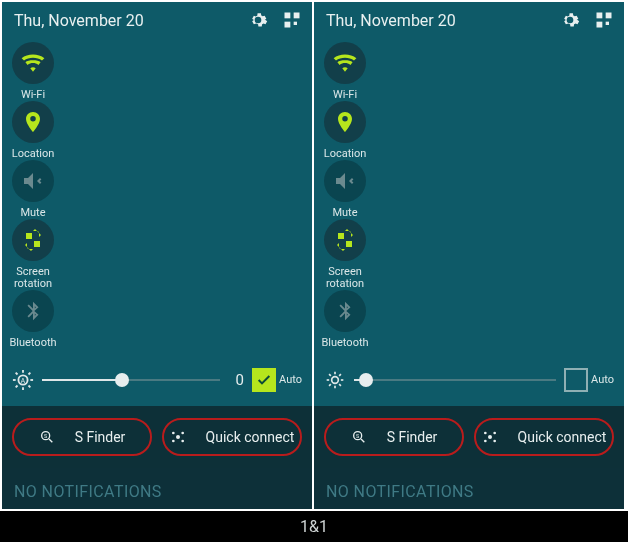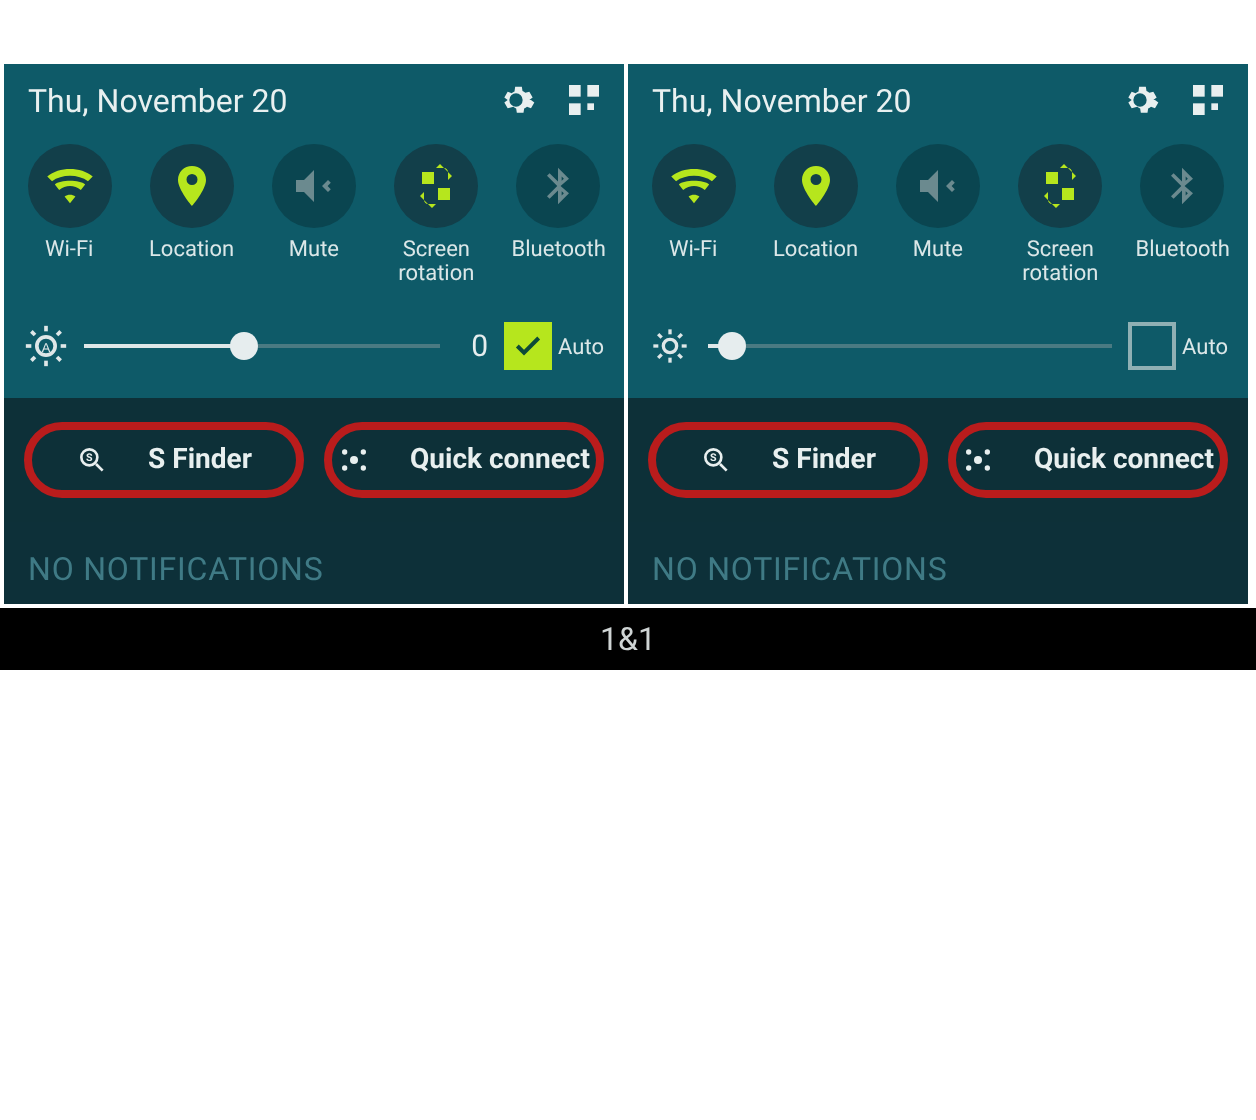--- a/index.html
+++ b/index.html
@@ -17,21 +17,20 @@
     background: #fff;
     padding: 2px;
   }
   .panel {
     width: 310px;
     background: #0c4a6e;
     color: #9fb8bc;
     display: flex;
     flex-direction: column;
     position: relative;
-    margin-top: 30px;
   }
   .header {
     background: #0e5a68;
     display: flex;
     align-items: center;
     justify-content: space-between;
     padding: 8px 10px 6px 12px;
   }
   .date {
     color: #e8f0f0;
@@ -42,20 +41,21 @@
     display: flex;
     gap: 14px;
     align-items: center;
   }
   .ic { width: 20px; height: 20px; display: inline-flex; align-items: center; justify-content: center; }
   .toggles {
     background: #0e5a68;
     display: flex;
     justify-content: space-around;
     padding: 6px 2px 10px 2px;
+    flex-direction: column;
   }
   .tog {
     display: flex;
     flex-direction: column;
     align-items: center;
     gap: 5px;
     width: 58px;
   }
   .tog-circle {
     width: 42px; height: 42px;
@@ -101,30 +101,29 @@
   .autolabel { color: #dbe7e8; font-size: 11px; text-align:center; }
   .autoblock { display:flex; flex-direction:row; align-items:center; gap:3px;}
   .btns {
     background: #0d3038;
     display: flex;
     gap: 10px;
     padding: 12px 10px;
   }
   .pill {
     flex: 1;
-    border: 4px solid #b91c1c;
+    border: 2px solid #b91c1c;
     border-radius: 22px;
     height: 38px;
     display: flex;
     align-items: center;
     justify-content: center;
     gap: 20px;
     color: #e8efef;
     font-size: 14px;
-    font-weight: bold;
   }
   .notif-area {
     background: #0d3039;
     flex: 1;
     padding: 14px 12px 8px 12px;
   }
   .no-notif {
     color: #3f7a85;
     font-size: 16px;
     letter-spacing: 0.4px;

